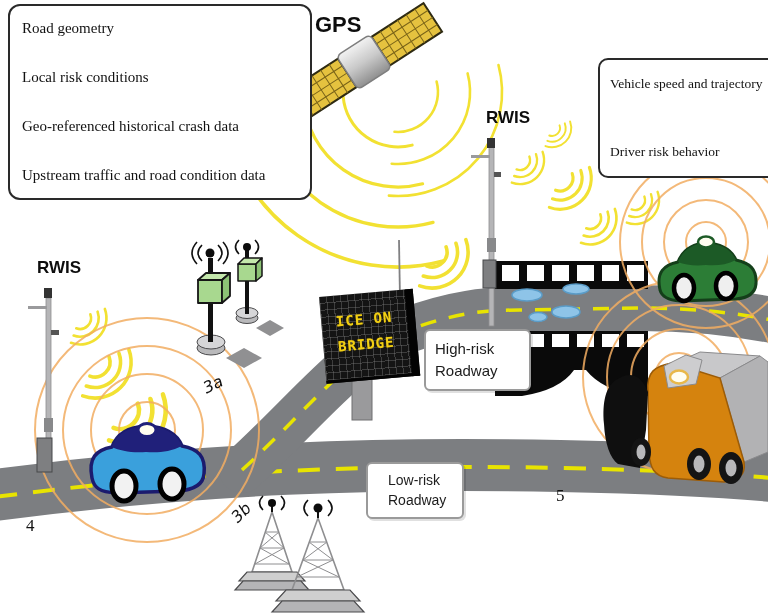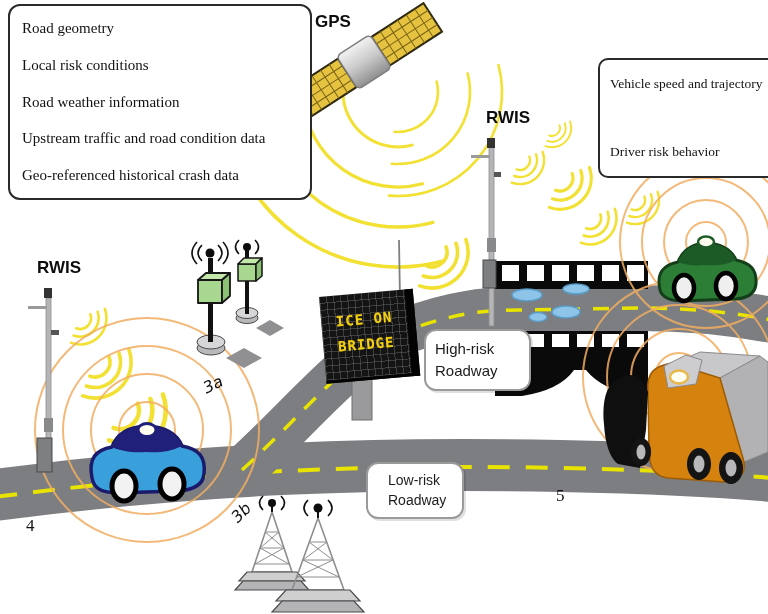--- a/index.html
+++ b/index.html
@@ -5,21 +5,21 @@
   html,body{margin:0;padding:0;background:#fff;}
   #stage{position:relative;width:768px;height:614px;background:#fff;overflow:hidden;
          font-family:"Liberation Sans",sans-serif;}
   #scene{position:absolute;left:0;top:0;}
   .overlay{position:absolute;color:#111;}
   .info-box{border:2px solid #2a2a2a;border-radius:12px;background:#fff;
             display:flex;flex-direction:column;justify-content:space-between;
             font-family:Liberation Serif, serif;color:#111;}
   .info-box div{white-space:nowrap;}
   .bold-label{font-family:"Liberation Sans",sans-serif;font-weight:bold;color:#0d0d0d;}
-  .risk-box{background:#fff;border:2px solid #9a9a9a;border-radius:12px;
+  .risk-box{background:#fff;border:2px solid #9a9a9a;border-radius:6px;
             font-family:"Liberation Sans",sans-serif;color:#1c1c1c;
             box-shadow:2px 2px 0 rgba(0,0,0,0.12);line-height:1.45;}
   .marker{font-family:"Liberation Serif",serif;color:#111;}
   .marker-rot{font-family:"DejaVu Sans",sans-serif;font-style:italic;color:#111;}
   #vms{position:absolute;left:319px;top:297px;width:86px;height:84px;
        transform:rotate(-5deg);transform-origin:top left;
        background-color:#141414;
        background-image:repeating-linear-gradient(90deg,rgba(130,130,130,.38) 0 1px,transparent 1px 7px),
                         repeating-linear-gradient(0deg,rgba(130,130,130,.38) 0 1px,transparent 1px 7px);
        border-right:8px solid #030303;border-bottom:3px solid #030303;
@@ -231,31 +231,30 @@
 </svg>
 
 <div id="vms">
   <div class="vms-line">ICE ON</div>
   <div class="vms-line">BRIDGE</div>
 </div>
 
 <div class="overlay info-box" style="left:8px;top:4px;width:276px;height:164px;padding:14px 12px;font-size:15px;">
   <div>Road geometry</div>
   <div>Local risk conditions</div>
-  <div>Road weather information</div>
+  <div>Geo-referenced historical crash data</div>
   <div>Upstream traffic and road condition data</div>
-  <div>Geo-referenced historical crash data</div>
 </div>
 
 <div class="overlay info-box" style="left:598px;top:58px;width:160px;height:84px;padding:16px 10px;font-size:13.5px;border-radius:10px;">
   <div>Vehicle speed and trajectory</div>
   <div>Driver risk behavior</div>
 </div>
 
-<div class="overlay bold-label" style="left:315px;top:12px;font-size:17px;">GPS</div>
+<div class="overlay bold-label" style="left:315px;top:12px;font-size:22px;">GPS</div>
 <div class="overlay bold-label" style="left:37px;top:258px;font-size:17px;">RWIS</div>
 <div class="overlay bold-label" style="left:486px;top:108px;font-size:17px;">RWIS</div>
 
 <div class="overlay risk-box" style="left:424px;top:329px;width:94px;padding:7px 0 7px 9px;font-size:15px;">
   <div>High-risk</div>
   <div>Roadway</div>
 </div>
 
 <div class="overlay risk-box" style="left:366px;top:462px;width:74px;padding:6px 0 6px 20px;font-size:14px;">
   <div>Low-risk</div>

